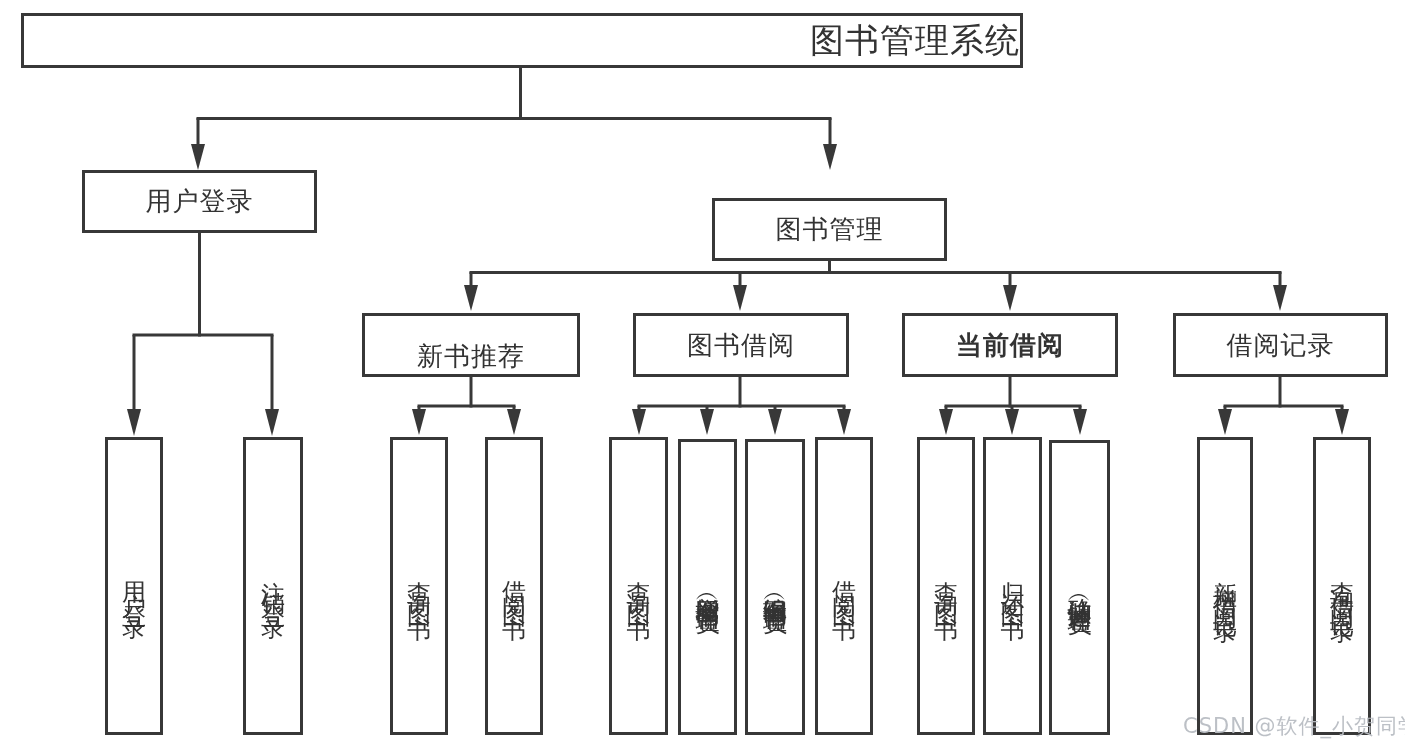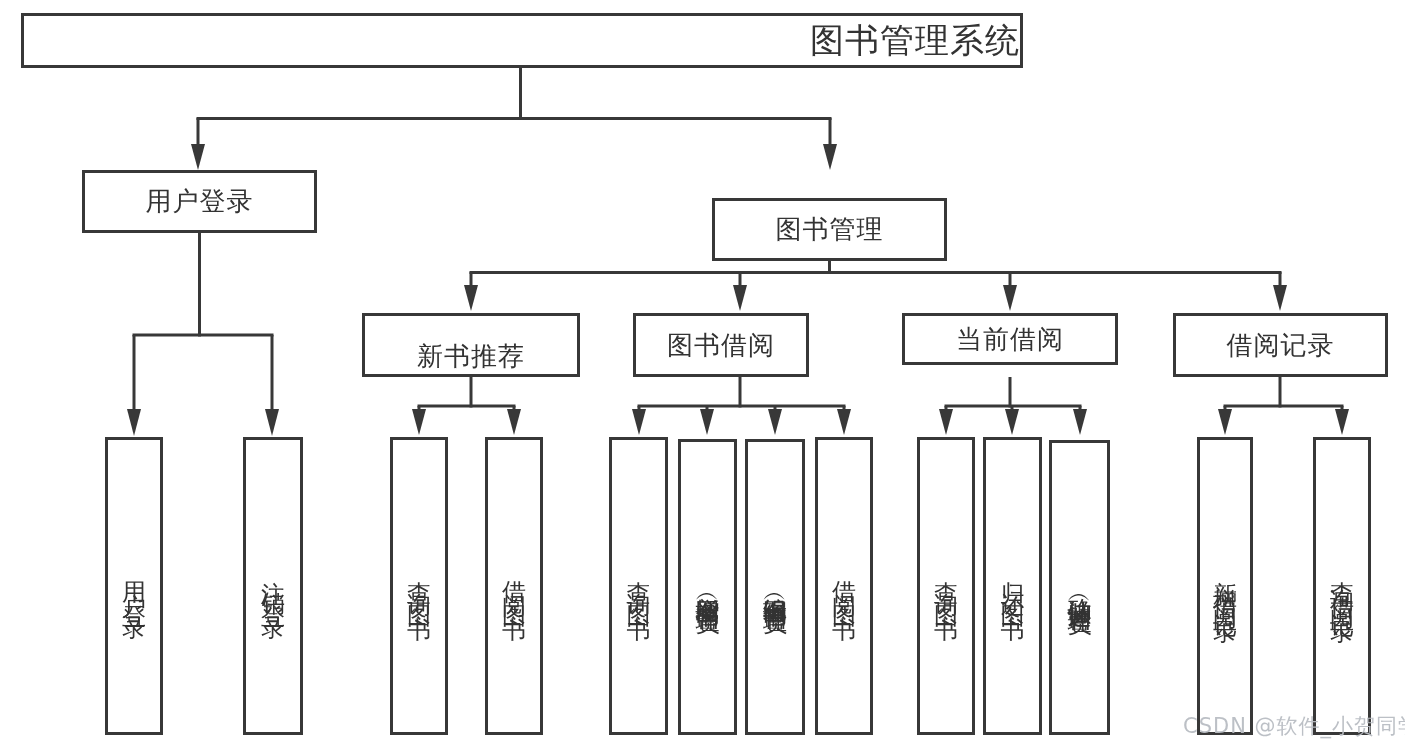--- a/index.html
+++ b/index.html
@@ -112,24 +112,24 @@
   <div class="hbox" style="left:82px;top:170px;width:235px;height:63px;">
     <span>用户登录</span>
   </div>
   <div class="hbox" style="left:712px;top:170px;width:235px;height:63px;margin-top:28px;">
     <span>图书管理</span>
   </div>
 
   <div class="hbox" style="left:362px;top:313px;width:218px;height:64px;align-items:flex-end;">
     <span>新书推荐</span>
   </div>
-  <div class="hbox" style="left:633px;top:313px;width:176px;height:64px;">
+  <div class="hbox" style="left:633px;top:313px;width:216px;height:64px;">
     <span>图书借阅</span>
   </div>
-  <div class="hbox" style="left:902px;top:313px;width:216px;height:52px;">
+  <div class="hbox" style="left:902px;top:313px;width:216px;height:64px;font-weight:bold;">
     <span>当前借阅</span>
   </div>
   <div class="hbox" style="left:1173px;top:313px;width:215px;height:64px;">
     <span>借阅记录</span>
   </div>
 
   <div class="vbox vs" style="left:105px;top:437px;width:58px;height:298px;">
     <span class="vlabel">用户登录</span>
   </div>
   <div class="vbox vs" style="left:243px;top:437px;width:60px;height:298px;">

